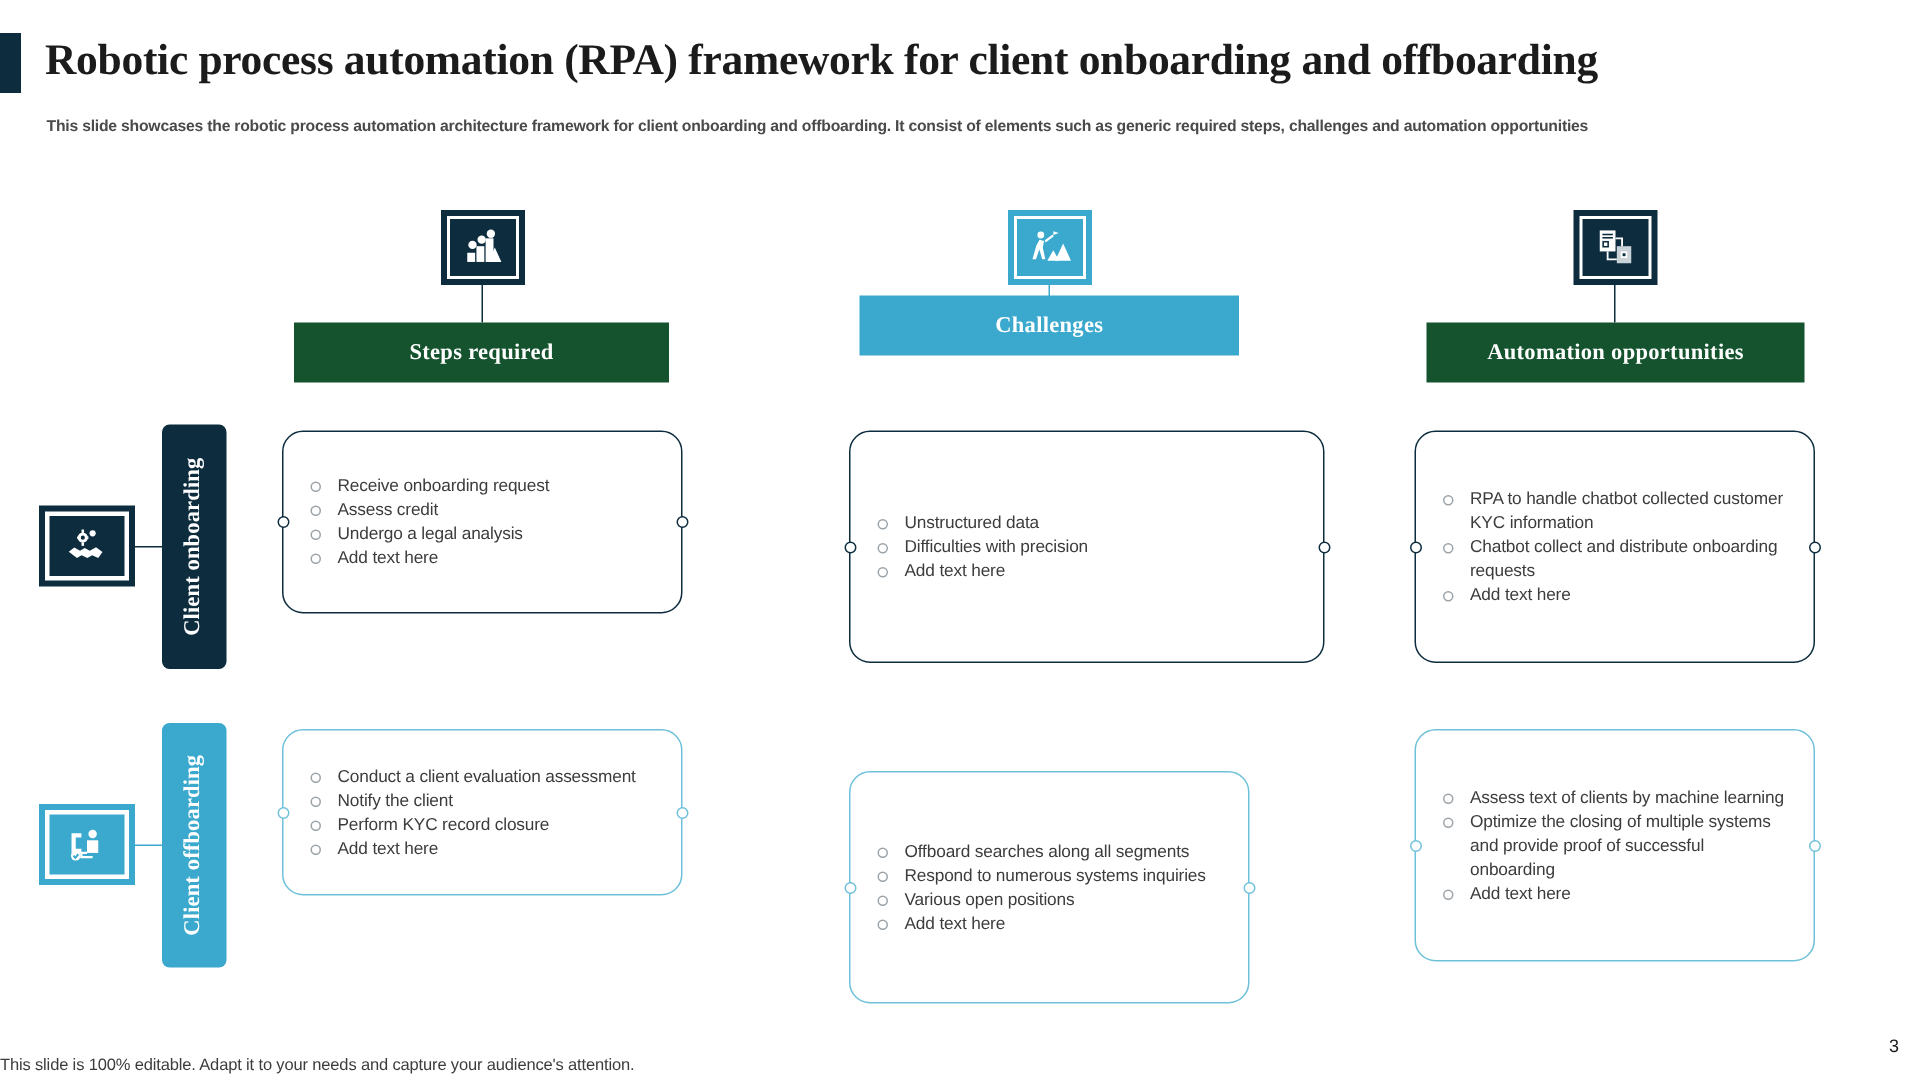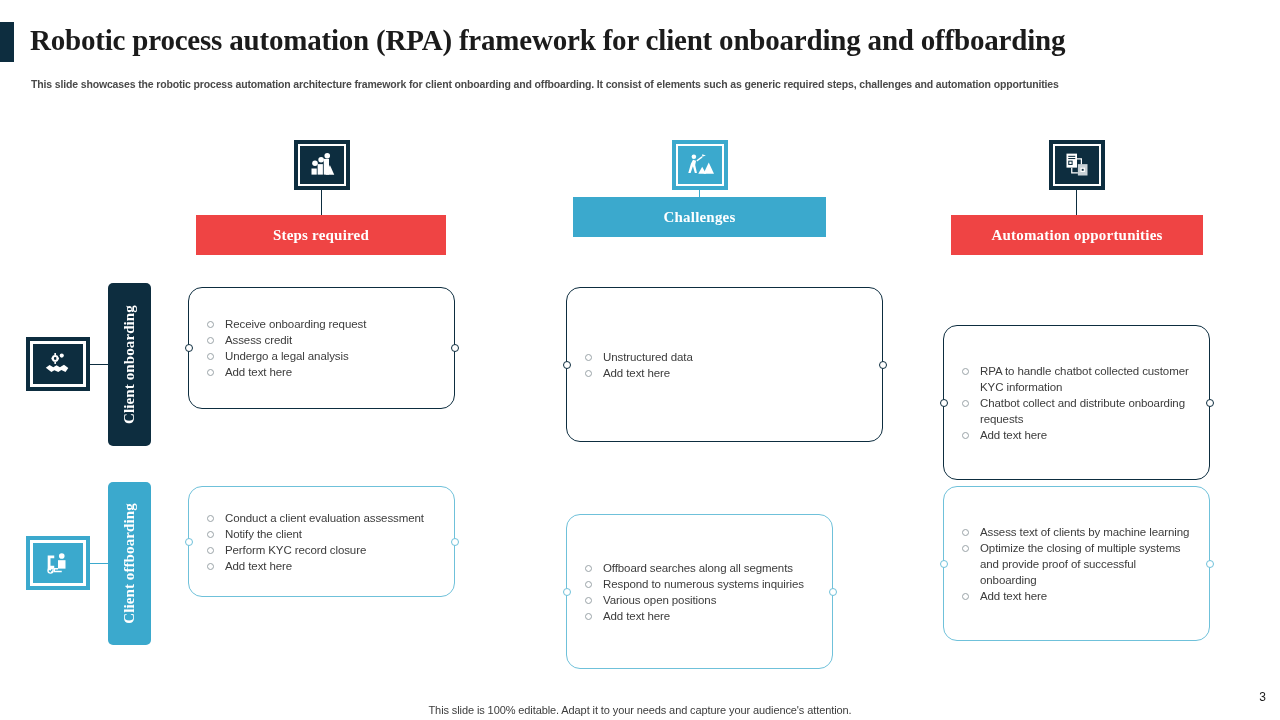--- a/index.html
+++ b/index.html
@@ -57,21 +57,21 @@
     justify-content: center;
   }
   .col-header-label {
     font-family: "Liberation Serif", serif;
     font-size: 15px;
     font-weight: bold;
     color: #ffffff;
     letter-spacing: 0.2px;
   }
 
-  .col-header.dark { background: #ef4444; }
+  .col-header.dark { background: #14532d; }
   .col-header.teal { background: #3ba9cd; }
 
   #col-header-0 { left: 196px; top: 215px; width: 250px; }
   #col-header-1 { left: 573px; top: 197px; width: 253px; }
   #col-header-2 { left: 951px; top: 215px; width: 252px; }
 
   
   .col-icon-badge {
     position: absolute;
     width: 56px;
@@ -210,32 +210,31 @@
     margin-top: -4px;
   }
   .card.dark .conn-dot { border: 1.2px solid #0d2d3f; }
   .card.teal .conn-dot { border: 1.2px solid #6fc1da; }
   .conn-dot.left  { left: -4.5px; }
   .conn-dot.right { right: -4.5px; }
 
   
   #card-r0c0 { left: 188px; top: 287px; width: 267px; height: 122px; }
   #card-r0c1 { left: 566px; top: 287px; width: 317px; height: 155px; }
-  #card-r0c2 { left: 943px; top: 287px; width: 267px; height: 155px; margin-top: 38px; }
+  #card-r0c2 { left: 943px; top: 287px; width: 267px; height: 155px; }
   #card-r1c0 { left: 188px; top: 486px; width: 267px; height: 111px; }
   #card-r1c1 { left: 566px; top: 486px; width: 267px; height: 155px; margin-top: 28px; }
   #card-r1c2 { left: 943px; top: 486px; width: 267px; height: 155px; }
 
   
   .footer-note {
     position: absolute;
     left: 0;
     top: 704px;
     width: 1280px;
-    text-align: center;
     font-size: 11px;
     color: #3c3c3c;
     letter-spacing: -0.1px;
   }
   .page-number {
     position: absolute;
     right: 14px;
     top: 690px;
     font-size: 12px;
     color: #1b1b1b;
@@ -354,20 +353,21 @@
       <li>Undergo a legal analysis</li>
       <li>Add text here</li>
     </ul>
 </div>
 
 <div class="card dark" id="card-r0c1">
   <span class="conn-dot left"></span>
   <span class="conn-dot right"></span>
   <ul class="card-list">
       <li>Unstructured data</li>
+      <li>Difficulties with precision</li>
       <li>Add text here</li>
     </ul>
 </div>
 
 <div class="card dark" id="card-r0c2">
   <span class="conn-dot left"></span>
   <span class="conn-dot right"></span>
   <ul class="card-list">
       <li>RPA to handle chatbot collected customer KYC information</li>
       <li>Chatbot collect and distribute onboarding requests</li>

